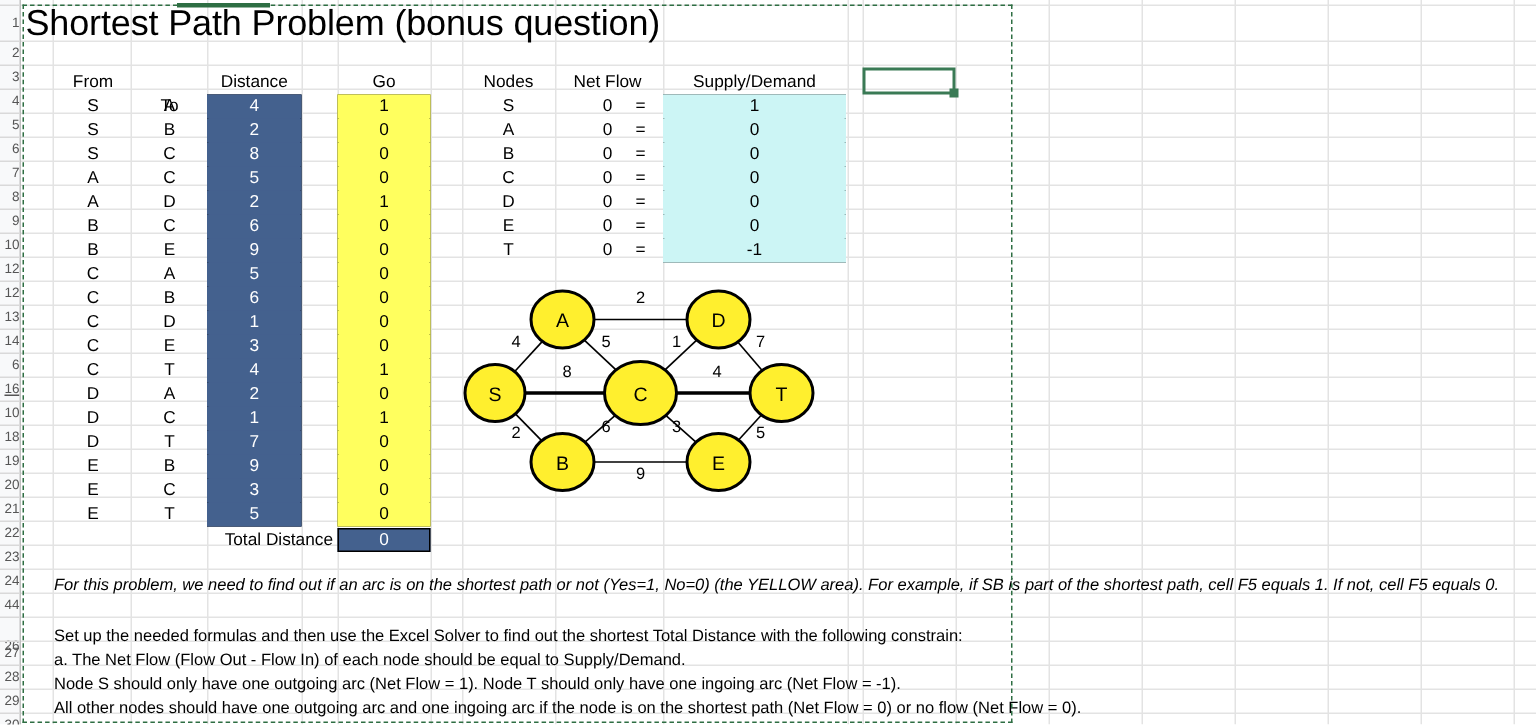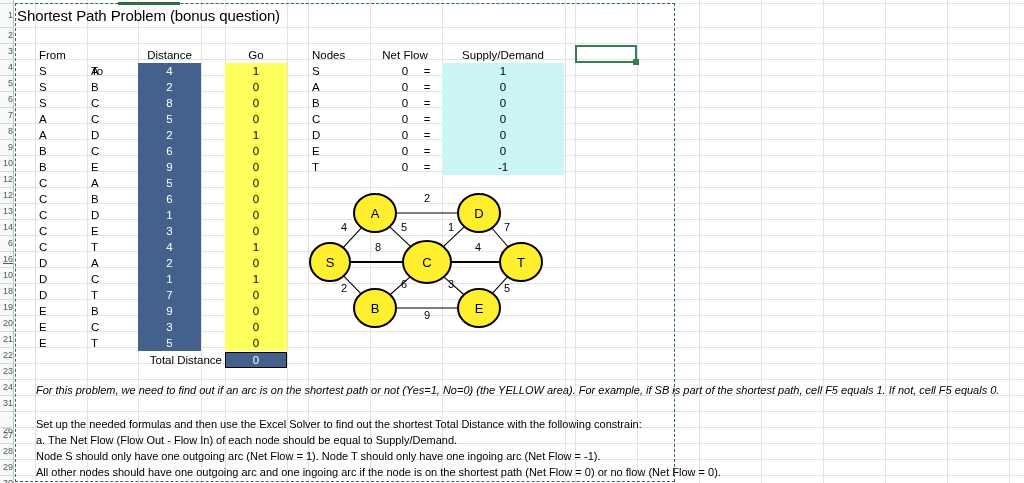--- a/index.html
+++ b/index.html
@@ -27,23 +27,23 @@
   #printtop{position:absolute;left:118px;top:2px;width:62px;height:3px;background:#2e6e43;z-index:6;}
 
   
   #selcell{position:absolute;left:575px;top:45px;width:62px;height:18px;
            border:2px solid #3a7a55;box-sizing:border-box;z-index:6;background:transparent;}
   #selhandle{position:absolute;left:633px;top:59px;width:6px;height:6px;background:#3a7a55;z-index:7;}
 
   
   .cell{position:absolute;font-size:11.5px;color:#000;line-height:16px;white-space:nowrap;}
   .c-center{text-align:center;}
-  .c-left{text-align:left;}
-
-  #title{position:absolute;left:17px;top:4px;font-size:15px;line-height:24px;color:#000;
+  .c-left{text-align:center;}
+
+  #title{position:absolute;left:17px;top:4px;font-size:24px;line-height:24px;color:#000;
          letter-spacing:-0.1px;white-space:nowrap;}
 
   .distcell{position:absolute;left:138px;width:63px;height:16px;background:#44618e;
             color:#fff;font-size:11.5px;line-height:16px;text-align:center;}
   .distblock{position:absolute;left:138px;width:63px;background:#44618e;border:1px solid #000;
              box-sizing:border-box;}
   .gocell{position:absolute;left:225px;width:62px;height:16px;background:#ffff5e;
           color:#000;font-size:11.5px;line-height:16px;text-align:center;}
   .goblock{position:absolute;left:225px;width:62px;background:#ffff5e;border:1px solid #000;
            box-sizing:border-box;}
@@ -163,21 +163,21 @@
       <div class="rownum" style="top: 318px;">20</div>
       <div class="rowsep" style="top: 315px;"></div>
       <div class="rownum" style="top: 334px;">21</div>
       <div class="rowsep" style="top: 331px;"></div>
       <div class="rownum" style="top: 350px;">22</div>
       <div class="rowsep" style="top: 347px;"></div>
       <div class="rownum" style="top: 366px;">23</div>
       <div class="rowsep" style="top: 363px;"></div>
       <div class="rownum" style="top: 382px;">24</div>
       <div class="rowsep" style="top: 379px;"></div>
-      <div class="rownum" style="top: 398px;">31</div>
+      <div class="rownum" style="top: 398px;">44</div>
       <div class="rowsep" style="top: 395px;"></div>
       <div class="rownum" style="top: 425px;">26</div>
       <div class="rowsep" style="top: 411px;"></div>
       <div class="rownum" style="top: 430px;">27</div>
       <div class="rowsep" style="top: 427px;"></div>
       <div class="rownum" style="top: 446px;">28</div>
       <div class="rowsep" style="top: 443px;"></div>
       <div class="rownum" style="top: 462px;">29</div>
       <div class="rowsep" style="top: 459px;"></div>
       <div class="rownum" style="top: 478px;">30</div>

